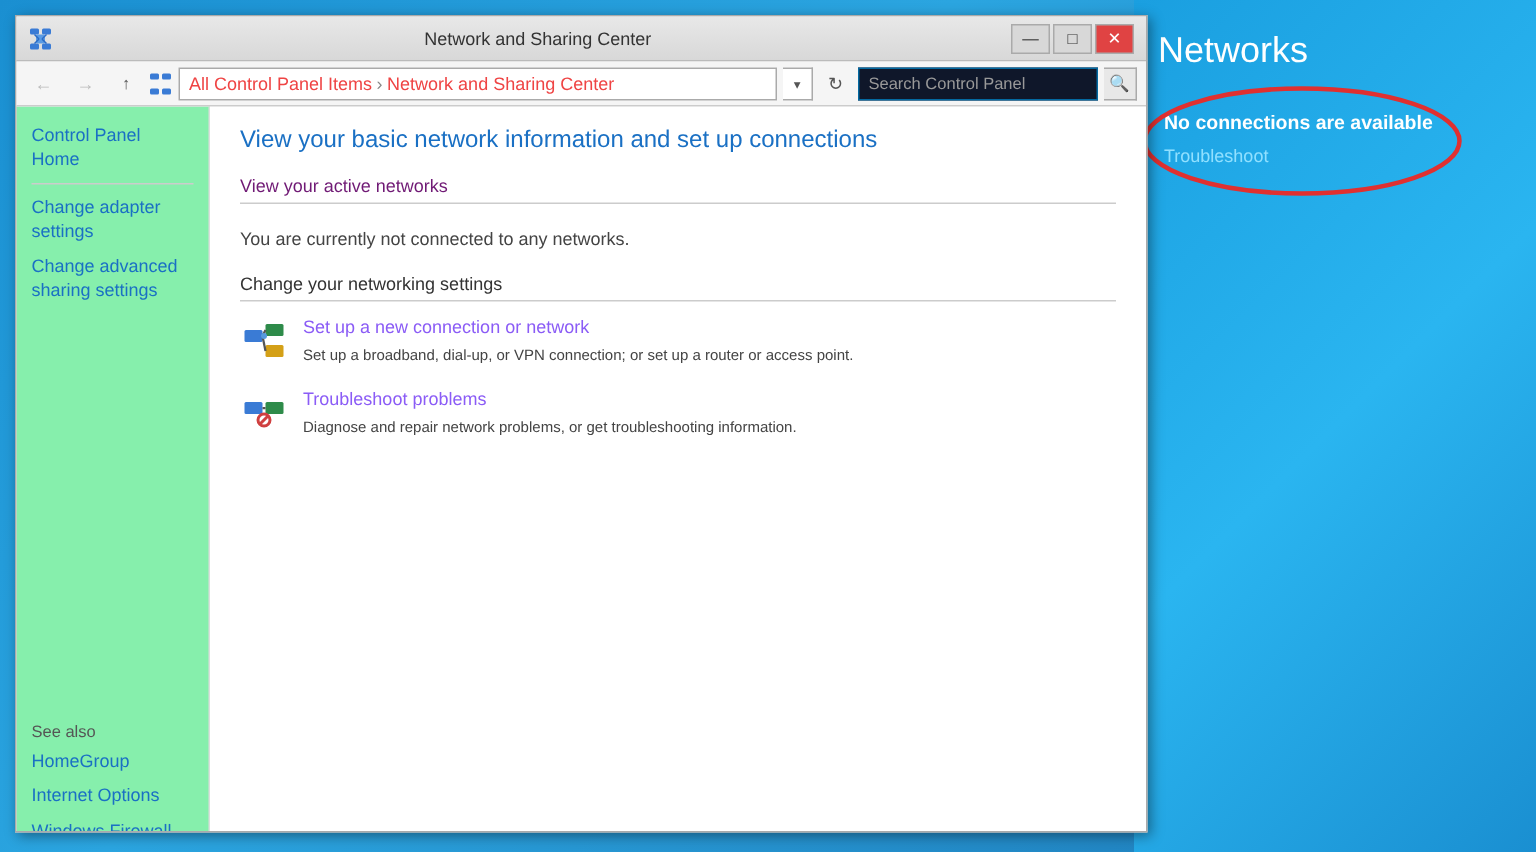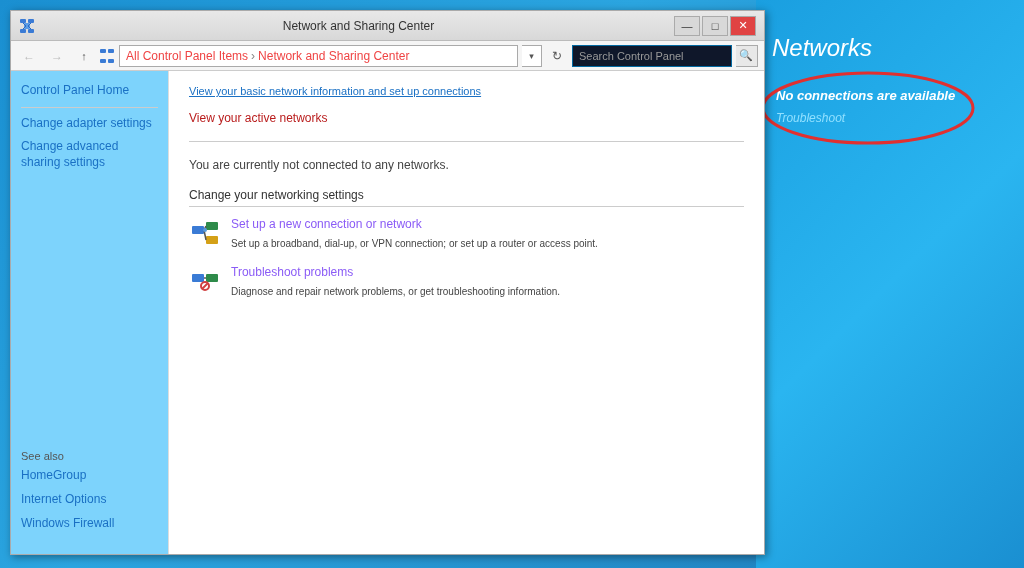--- a/index.html
+++ b/index.html
@@ -136,22 +136,22 @@
 
     
     .content-area {
       display: flex;
       flex: 1;
       overflow: hidden;
     }
 
     
     .sidebar {
-      width: 158px;
-      background: #7dd3fc;
+      width: 129px;
+      background: #86efac;
       padding: 12px 10px;
       flex-shrink: 0;
       border-right: 1px solid #ddd;
     }
     .sidebar-link {
       display: block;
       color: #1a70c4;
       font-size: 12px;
       text-decoration: none;
       margin-bottom: 8px;
@@ -170,31 +170,30 @@
     }
 
     
     .main-content {
       flex: 1;
       background: white;
       padding: 14px 20px;
       overflow-y: auto;
     }
     .page-title {
-      font-size: 11px;
+      font-size: 16px;
       color: #1a70c4;
       font-weight: 300;
       margin-bottom: 14px;
-      text-decoration: underline;
     }
     .section-header {
       font-size: 12px;
-      color: #b91c1c;
+      color: #701a75;
       border-bottom: 1px solid #ccc;
-      padding-bottom: 16px;
+      padding-bottom: 4px;
       margin-bottom: 8px;
     }
     .active-networks-text {
       font-size: 12px;
       color: #444;
       padding: 8px 0 16px 0;
     }
     .change-settings-header {
       font-size: 12px;
       color: #333;
@@ -228,22 +227,21 @@
     }
 
     
     .networks-panel {
       position: absolute;
       top: 0; right: 0;
       width: 268px;
       height: 568px;
       background: linear-gradient(135deg, #1a9fe0 0%, #2ab5f0 50%, #1a8fd1 100%);
       z-index: 5;
-      padding: 34px 16px;
-      font-style: italic;
+      padding: 20px 16px;
     }
     .networks-title {
       font-size: 24px;
       font-weight: 300;
       color: white;
       margin-bottom: 20px;
     }
     .no-connections-text {
       font-size: 13px;
       font-weight: 600;

